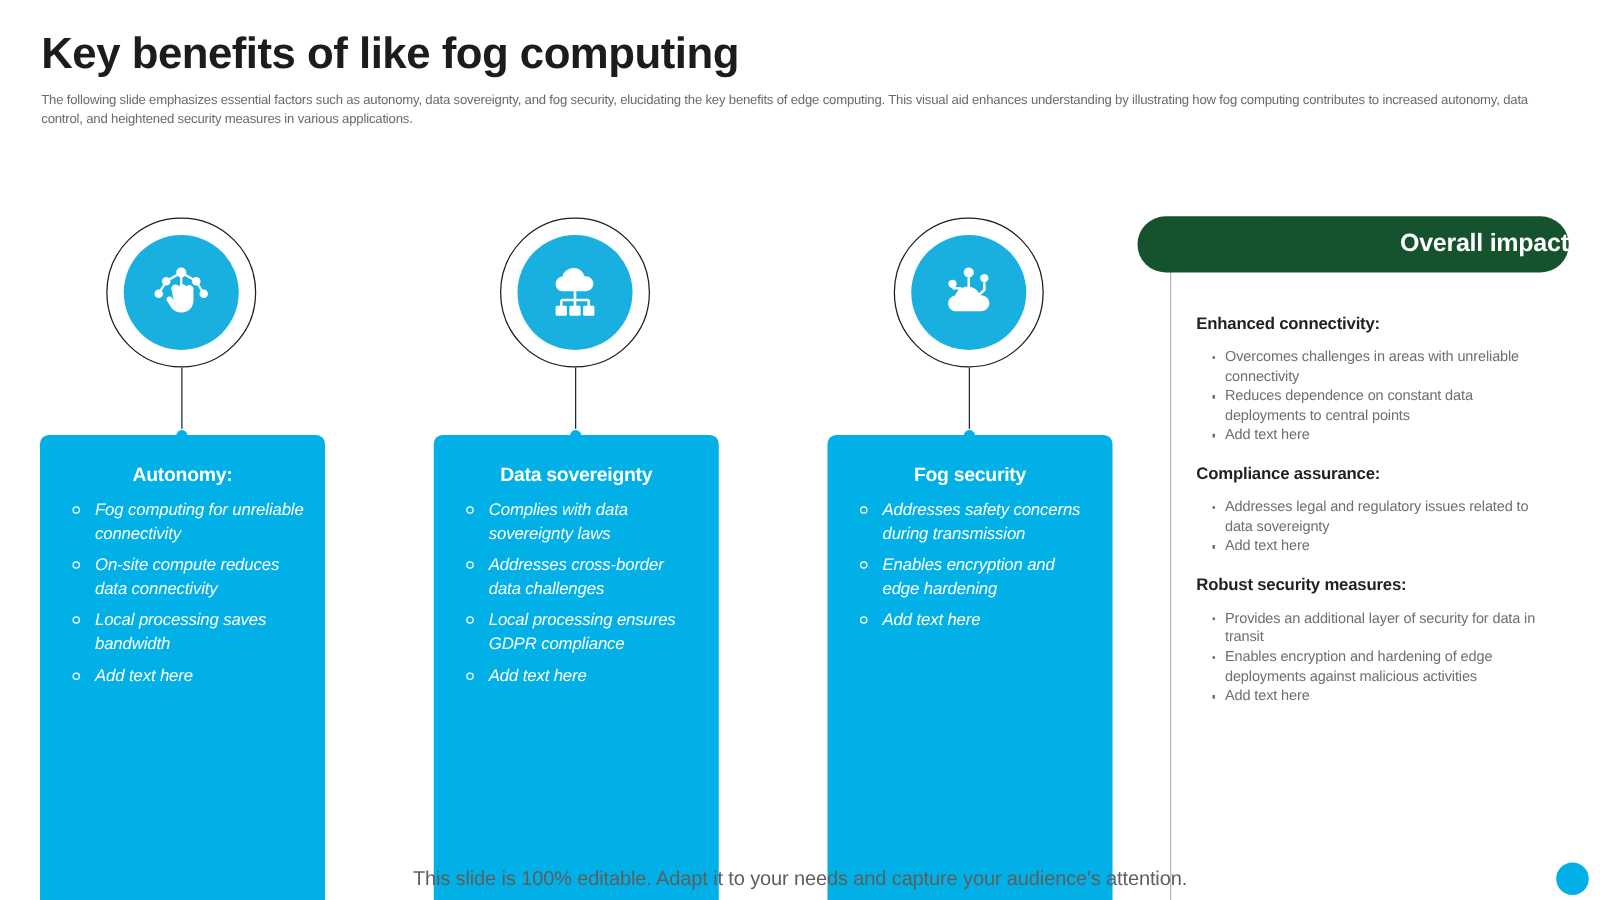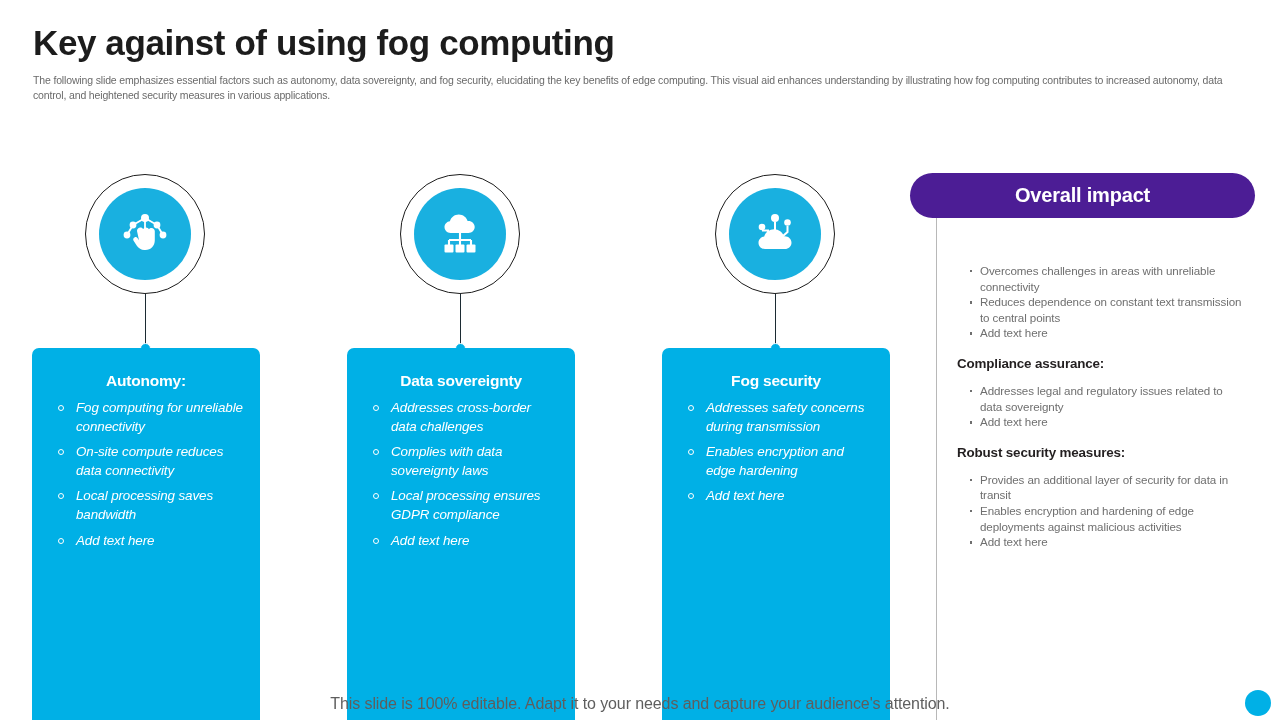--- a/index.html
+++ b/index.html
@@ -156,25 +156,25 @@
   
   .impact-panel {
     position: absolute;
     left: 910px;
     top: 173px;
   }
   .impact-header {
     position: relative;
     width: 345px;
     height: 45px;
-    background: #4c1d95;
+    background: #14532d;
     border-radius: 23px;
     display: flex;
     align-items: center;
-    justify-content: center;
+    justify-content: flex-end;
     z-index: 2;
   }
   .impact-header-text {
     color: #ffffff;
     font-size: 20px;
     font-weight: bold;
     letter-spacing: -0.2px;
   }
   .impact-body {
     position: absolute;
@@ -236,21 +236,21 @@
     top: 690px;
     width: 26px;
     height: 26px;
     border-radius: 50%;
     background: #00b0e6;
   }
 </style>
 </head>
 <body>
 
-<div class="page-title">Key against of using fog computing</div>
+<div class="page-title">Key benefits of like fog computing</div>
 <div class="page-subtitle">The following slide emphasizes essential factors such as autonomy, data sovereignty, and fog security, elucidating the key benefits of edge computing. This visual aid enhances understanding by illustrating how fog computing contributes to increased autonomy, data control, and heightened security measures in various applications.</div>
 
 <div class="columns">
 
   <div class="column col-0">
     <div class="icon-wrap">
       <div class="icon-outer-ring"></div>
       <div class="icon-disc">
         <svg width="54" height="54" viewBox="0 0 54 54">
           <g fill="#ffffff">
@@ -291,22 +291,22 @@
             <rect x="33.5" y="37.5" width="9" height="8" rx="1"></rect>
           </g>
         </svg>
       </div>
     </div>
     <div class="connector"></div>
     <div class="connector-node"></div>
     <div class="card">
       <div class="card-title">Data sovereignty</div>
       <ul class="card-list">
+        <li>Complies with data sovereignty laws</li>
         <li>Addresses cross-border data challenges</li>
-        <li>Complies with data sovereignty laws</li>
         <li>Local processing ensures GDPR compliance</li>
         <li>Add text here</li>
       </ul>
     </div>
   </div>
 
   <div class="column col-2">
     <div class="icon-wrap">
       <div class="icon-outer-ring"></div>
       <div class="icon-disc">
@@ -332,23 +332,24 @@
       </ul>
     </div>
   </div>
 
 </div>
 
 <div class="impact-panel">
   <div class="impact-body">
 
     <div class="impact-group">
+      <div class="impact-group-title">Enhanced connectivity:</div>
       <ul class="impact-list">
         <li>Overcomes challenges in areas with unreliable connectivity</li>
-        <li>Reduces dependence on constant text transmission to central points</li>
+        <li>Reduces dependence on constant data deployments to central points</li>
         <li>Add text here</li>
       </ul>
     </div>
 
     <div class="impact-group">
       <div class="impact-group-title">Compliance assurance:</div>
       <ul class="impact-list">
         <li>Addresses legal and regulatory issues related to data sovereignty</li>
         <li>Add text here</li>
       </ul>

